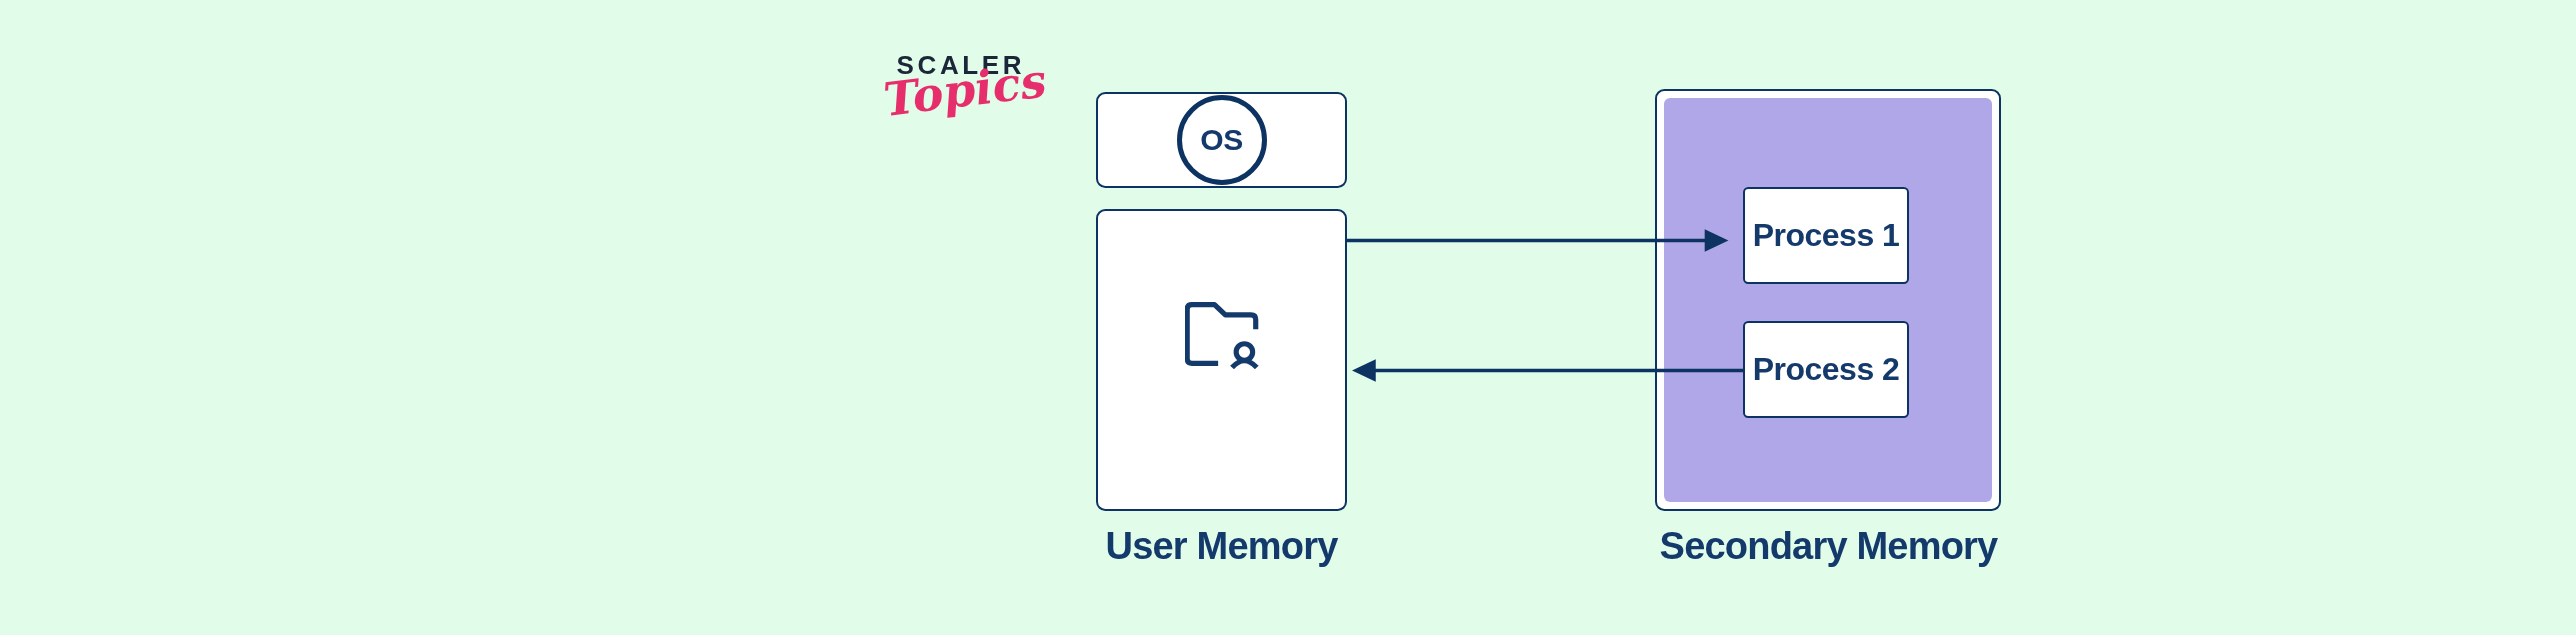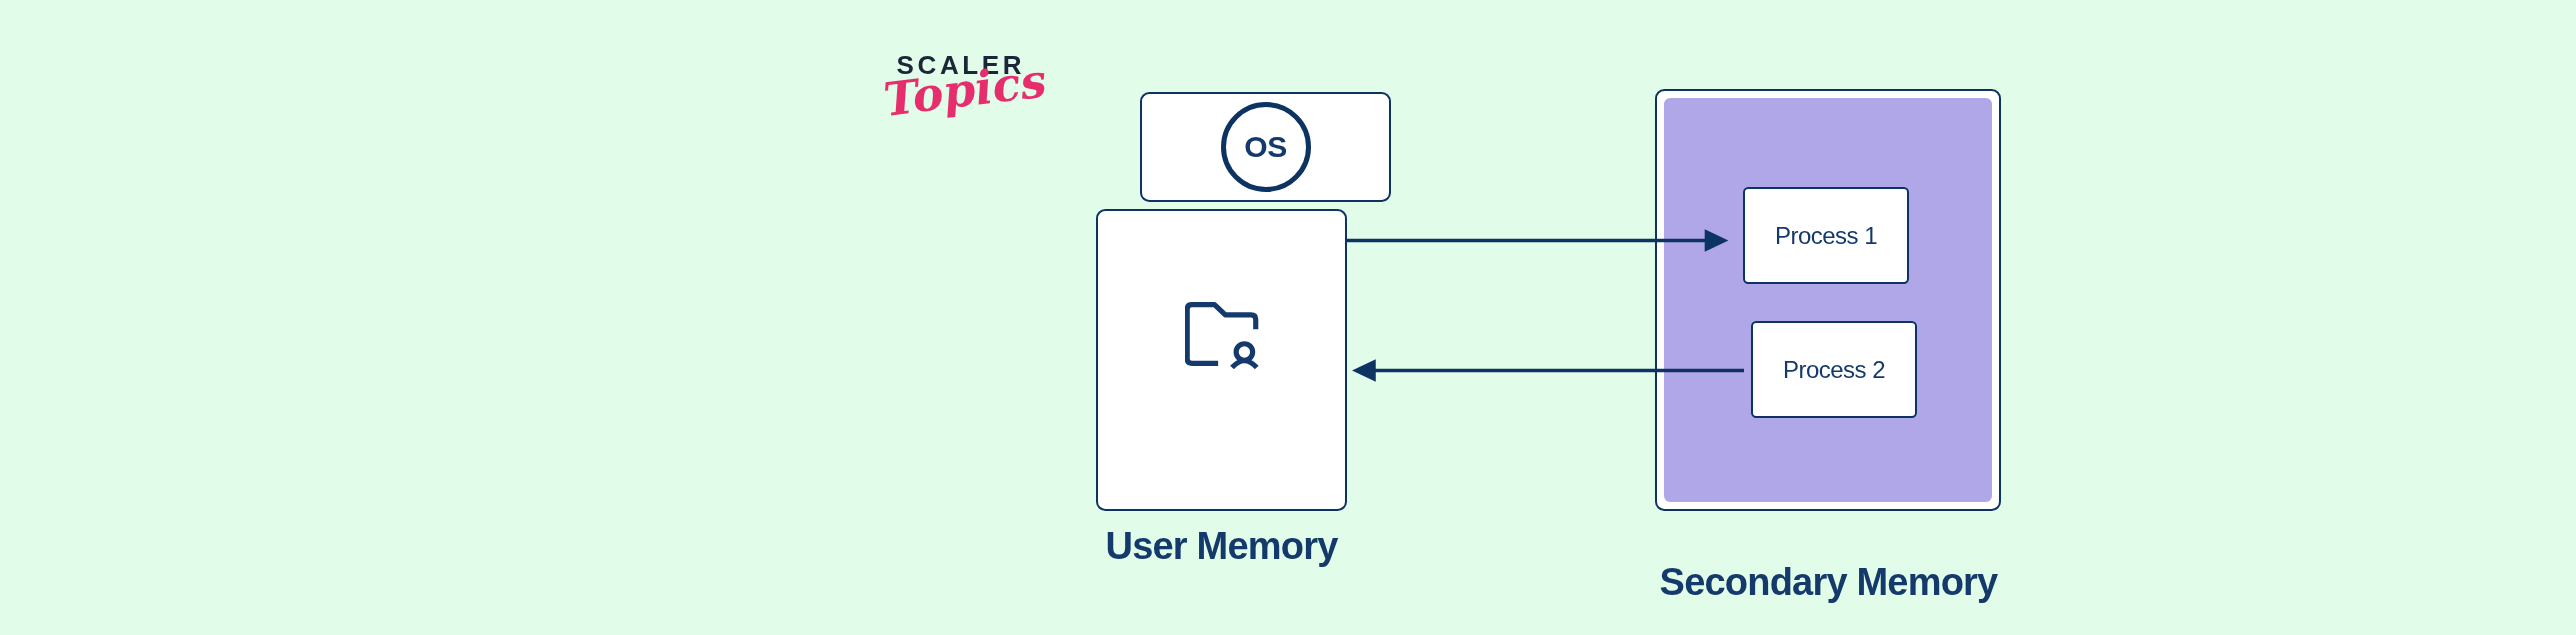--- a/index.html
+++ b/index.html
@@ -20,56 +20,56 @@
     transform:rotate(-7deg);transform-origin:left center;
   }
 
   
   .navy-box{
     position:absolute;background:#ffffff;
     border:2.6px solid #0c3361;border-radius:9.3px;box-sizing:border-box;
   }
 
   
-  .os-box{left:1140px;top:92px;width:251px;height:110px;display:flex;align-items:center;justify-content:center;text-align:right;}
+  .os-box{left:1096px;top:92px;width:251px;height:96px;display:flex;align-items:center;justify-content:center;text-align:right;}
   .os-circle{
     width:90px;height:90px;border:5.2px solid #0c3361;border-radius:50%;
     box-sizing:border-box;display:flex;align-items:center;justify-content:center;
   }
   .os-text{font-size:30px;font-weight:700;color:#143a6c;letter-spacing:-0.5px;}
 
   .user-space-box{left:1096px;top:209px;width:251px;height:302px;}
   .folder-icon{position:absolute;left:1185px;top:301px;width:75px;height:68px;}
   .user-space-label{
     position:absolute;left:1096px;top:378px;width:251px;
     text-align:center;font-size:29px;line-height:1;font-weight:700;
     color:#143a6c;letter-spacing:-0.5px;
   }
 
   .memory-label{
     position:absolute;top:527px;text-align:center;
     font-size:38px;line-height:1;font-weight:700;color:#143a6c;letter-spacing:-0.8px;
   }
   .main-memory-label{left:1044px;width:355px;}
-  .secondary-memory-label{left:1640px;width:377px;margin-top:36px;}
+  .secondary-memory-label{left:1640px;width:377px;}
 
   
   .secondary-box{left:1655px;top:89px;width:346px;height:422px;}
   .secondary-fill{
     position:absolute;left:1664px;top:98px;width:328px;height:404px;
     background:#b0a7e8;border-radius:6.2px;
   }
   .process-box{
     position:absolute;left:1743px;width:166px;height:97px;
     background:#ffffff;border:2.1px solid #0c3361;border-radius:5.2px;box-sizing:border-box;
     display:flex;align-items:center;justify-content:center;
-    font-size:24px;font-weight:400;color:#143a6c;letter-spacing:-0.5px;
+    font-size:32px;font-weight:700;color:#143a6c;letter-spacing:-0.5px;
   }
   .process-1{top:187px;}
-  .process-2{top:321px;margin-left:8px;}
+  .process-2{top:321px;}
 
   
   .arrow-svg{position:absolute;z-index:5;}
   .arrow-svg line{stroke:#0c3361;stroke-width:7;}
   .arrow-svg polygon{fill:#0c3361;}
   .swap-out-arrow{left:1347px;top:225px;}
   .swap-in-arrow{left:1351px;top:355px;}
 
   .icon-stroke{stroke:#143a6c;stroke-width:10;fill:none;}
 </style>

